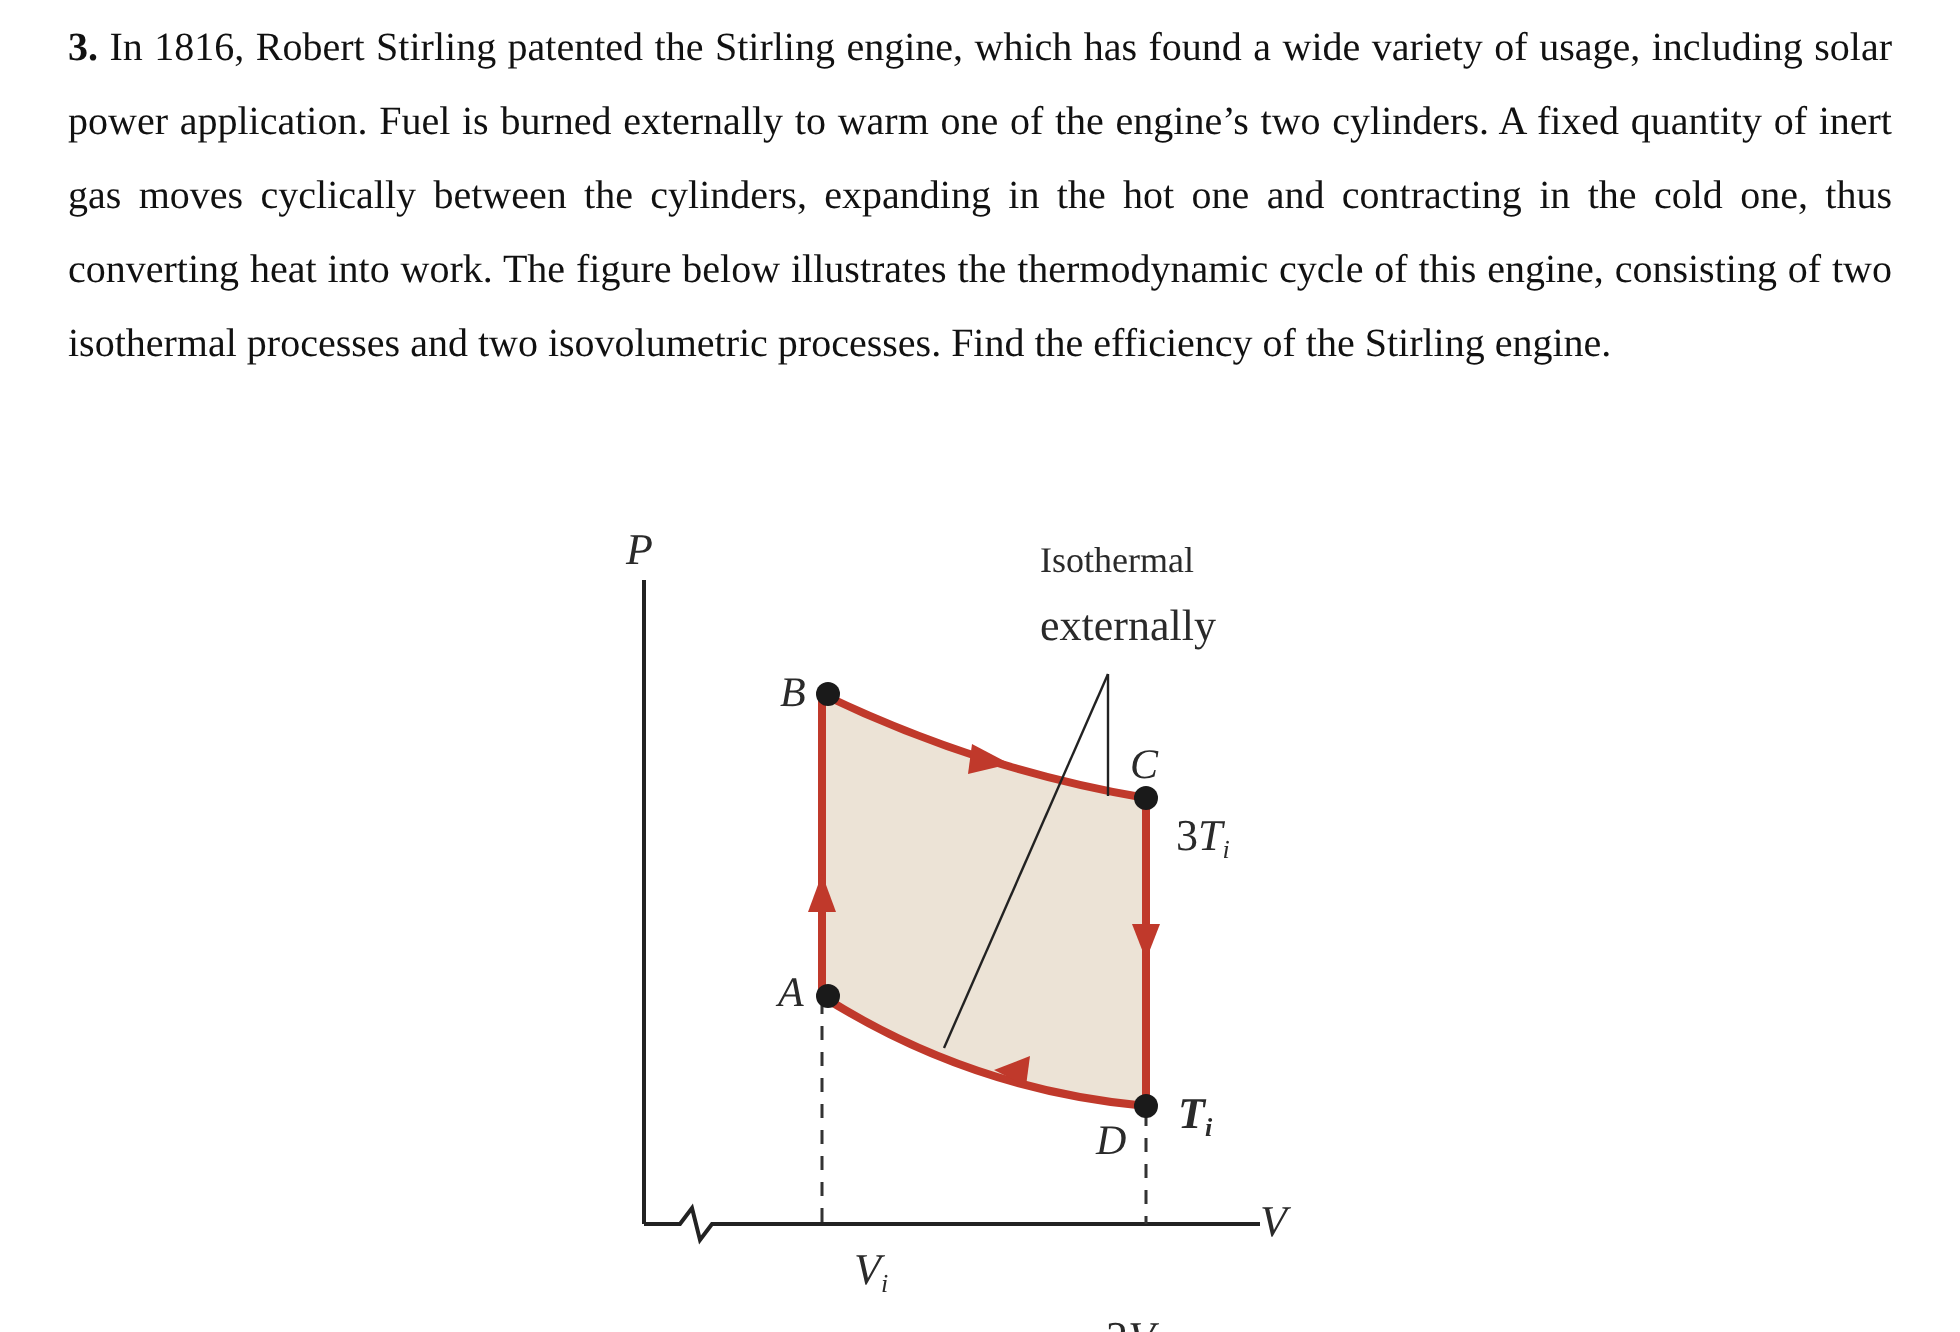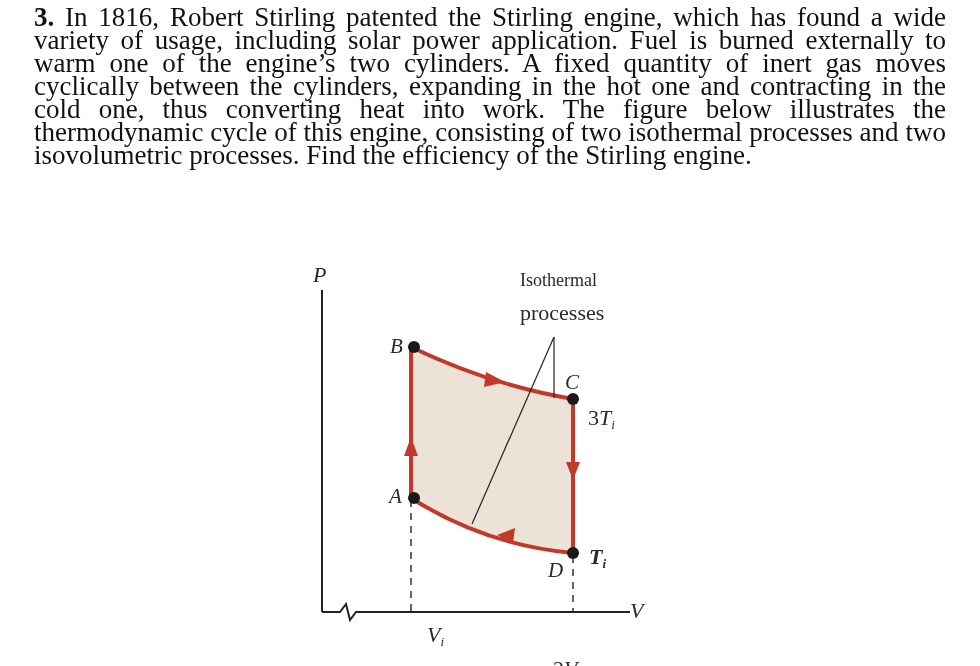--- a/index.html
+++ b/index.html
@@ -1,17 +1,17 @@
 <!DOCTYPE html>
 <html><head>
 <meta charset="utf-8">
 <style>
   html, body { margin:0; padding:0; background:#ffffff; }
   body { width:980px; height:666px; position:relative; overflow:hidden; font-family:"Liberation Serif", serif; color:#111; }
-  .problem { position:absolute; left:34px; top:6px; width:912px; font-size:27px; line-height:23px; text-align:justify; text-align-last:left; }
+  .problem { position:absolute; left:34px; top:6px; width:912px; font-size:20px; line-height:37px; text-align:justify; text-align-last:left; }
   .problem .num { font-weight:bold; }
   .figure { position:absolute; left:0; top:0; width:980px; height:666px; }
   .figure svg { position:absolute; left:0; top:0; }
   .lbl { position:absolute; font-family:"Liberation Serif", serif; color:#2a2a2a; }
   .ital { font-style:italic; }
   .sub { font-size:13px; font-style:italic; vertical-align:-4px; }
 </style>
 </head>
 <body>
 
@@ -47,21 +47,21 @@
     <circle cx="414" cy="347" r="6" fill="#1a1a1a"></circle>
     <circle cx="573" cy="399" r="6" fill="#1a1a1a"></circle>
     <circle cx="414" cy="498" r="6" fill="#1a1a1a"></circle>
     <circle cx="573" cy="553" r="6" fill="#1a1a1a"></circle>
   </svg>
 
   <div class="lbl ital" style="left:313px; top:262px; font-size:22px;">P</div>
   <div class="lbl ital" style="left:630px; top:598px; font-size:22px;">V</div>
 
   <div class="lbl" style="left:520px; top:270px; font-size:18px;">Isothermal</div>
-  <div class="lbl" style="left:520px; top:300px; font-size:22px;">processes</div>
+  <div class="lbl" style="left:520px; top:300px; font-size:22px;">externally</div>
 
   <div class="lbl ital" style="left:390px; top:334px; font-size:21px;">B</div>
   <div class="lbl ital" style="left:565px; top:370px; font-size:21px;">C</div>
   <div class="lbl ital" style="left:389px; top:484px; font-size:21px;">A</div>
   <div class="lbl ital" style="left:548px; top:558px; font-size:21px;">D</div>
 
   <div class="lbl" style="left:588px; top:405px; font-size:22px;">
     <span>3</span><span class="ital">T</span><span class="sub">i</span>
   </div>
   <div class="lbl" style="left:589px; top:544px; font-size:22px;font-weight:bold;">

